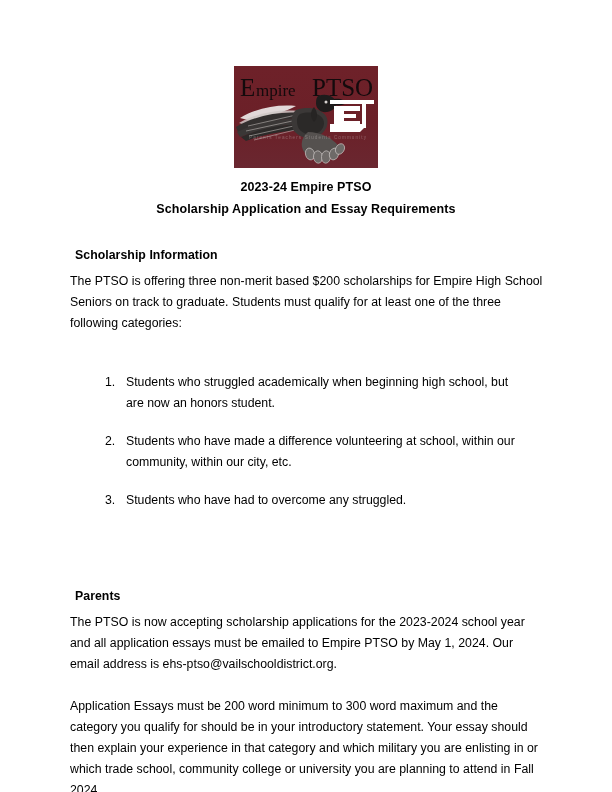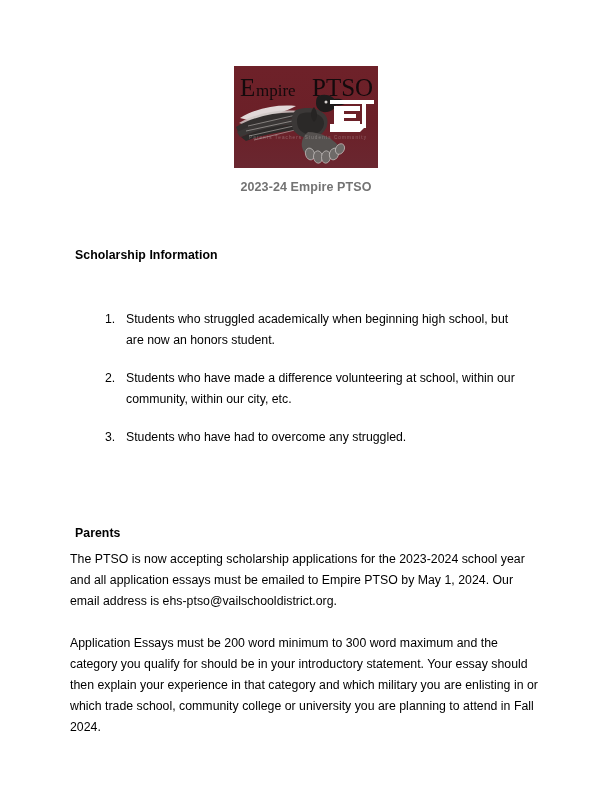--- a/index.html
+++ b/index.html
@@ -47,21 +47,21 @@
     left: 70px;
     top: 176px;
     width: 472px;
     text-align: center;
   }
   .title-line {
     font-size: 12.5px;
     font-weight: bold;
     line-height: 22px;
     letter-spacing: 0.1px;
-    color: #737373;
+    color: #000000;
   }
 
   
   .body-block {
     position: absolute;
     left: 70px;
     top: 240px;
     width: 474px;
   }
   .sec-head {
@@ -187,25 +187,27 @@
         <g opacity="0.30">
           <text x="15" y="73" font-family="'Liberation Sans', sans-serif" font-size="4.6" letter-spacing="1.1" fill="#E2DCDA">Parents  Teachers  Students  Community</text>
         </g>
 
       </g>
     </svg>
   </div>
 
   <div class="title-block">
     <div class="title-line">2023-24 Empire PTSO</div>
+    <div class="title-line">Scholarship Application and Essay Requirements</div>
   </div>
 
   <div class="body-block">
 
     <div class="sec-head">Scholarship Information</div>
+    <p class="para">The PTSO is offering three non-merit based $200 scholarships for Empire High School Seniors on track to graduate. Students must qualify for at least one of the three following categories:</p>
 
     <div class="spacer-sm"></div>
 
     <ol class="cats">
       <li>Students who struggled academically when beginning high school, but are now an honors student.</li>
       <li>Students who have made a difference volunteering at school, within our community, within our city, etc.</li>
       <li>Students who have had to overcome any struggled.</li>
     </ol>
 
     <div class="spacer-sm"></div>

